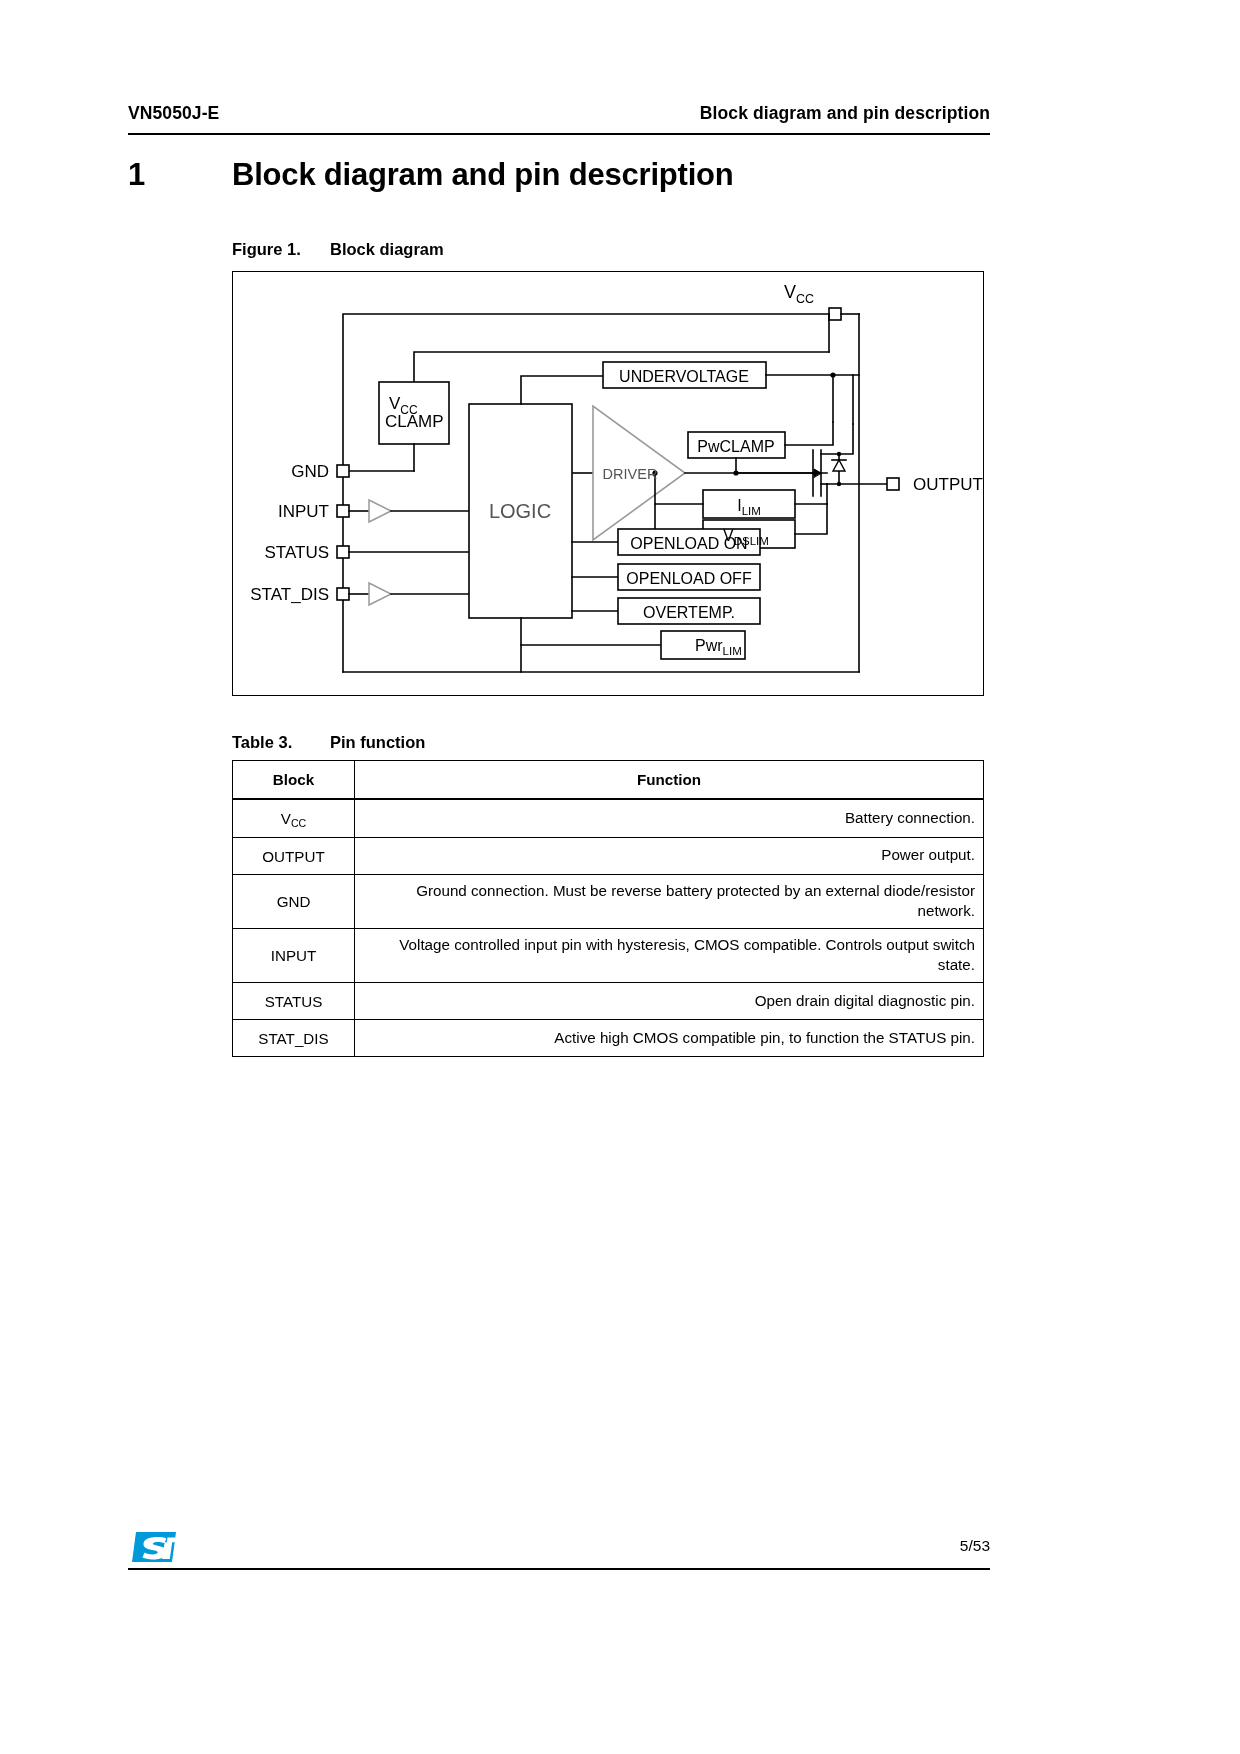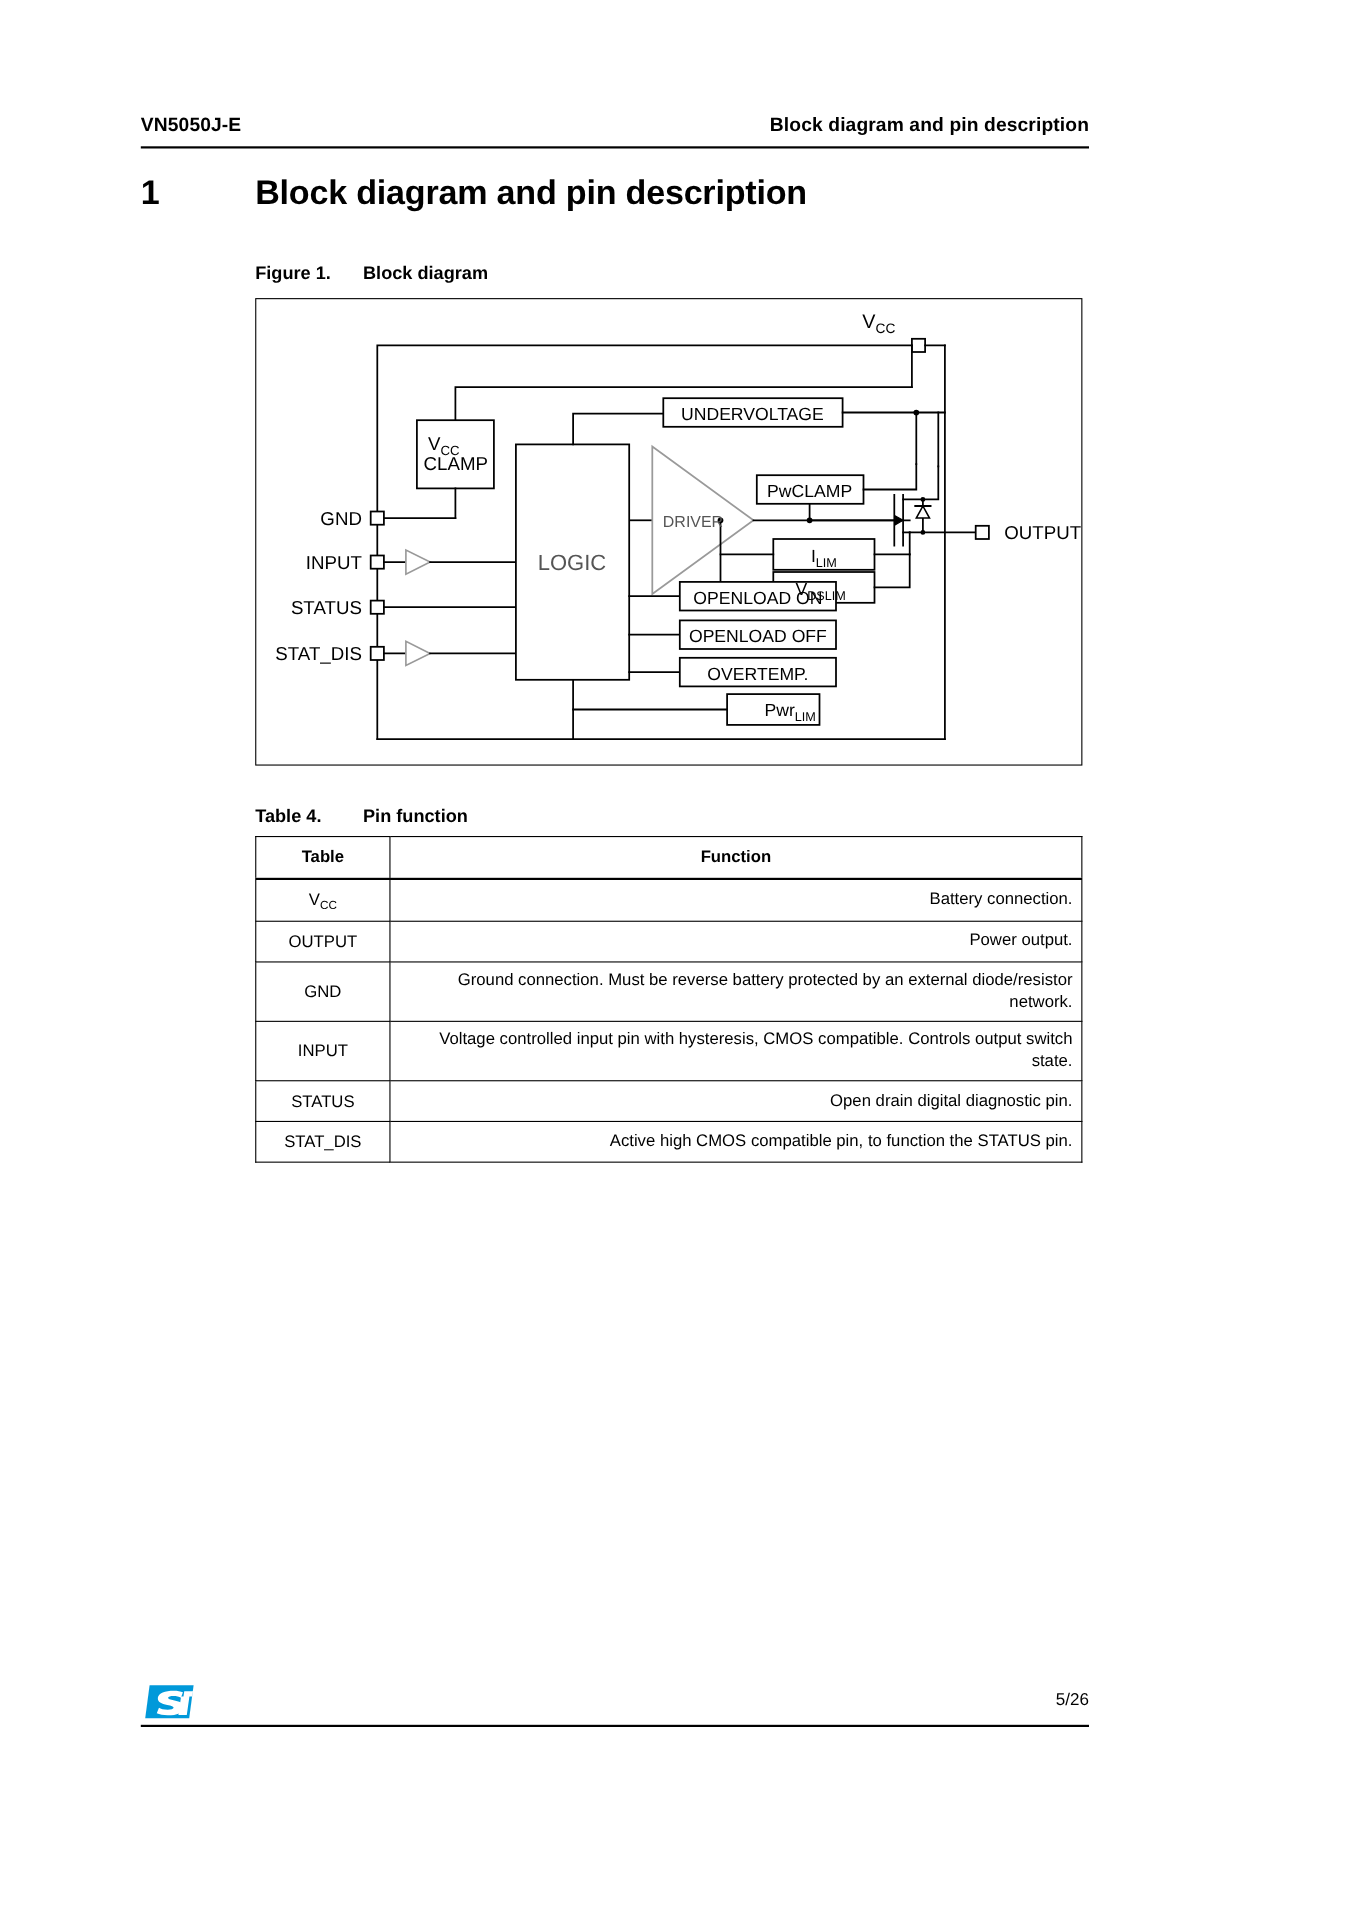--- a/index.html
+++ b/index.html
@@ -305,28 +305,28 @@
         <text x="456" y="312" font-size="16" text-anchor="middle">OPENLOAD OFF</text>
 
         <text x="456" y="346" font-size="16" text-anchor="middle">OVERTEMP.</text>
 
         <text x="462" y="379" font-size="16" text-anchor="start"><tspan>Pwr</tspan><tspan dy="4" font-size="11.5">LIM</tspan></text>
       </g>
     </svg>
   </div>
 
   <div class="tbl-caption">
-    <span class="lbl">Table 4.</span>
+    <span class="lbl">Table 3.</span>
     <span>Pin function</span>
   </div>
 
   <table class="pin-table">
     <thead>
       <tr>
-        <th class="c-name">Table</th>
+        <th class="c-name">Block</th>
         <th class="c-func">Function</th>
       </tr>
     </thead>
     <tbody>
       <tr class="row-1">
         <td class="c-name"><span>V</span><sub>CC</sub></td>
         <td class="c-func">Battery connection.</td>
       </tr>
       <tr class="row-2">
         <td class="c-name">OUTPUT</td>
@@ -353,16 +353,16 @@
 
   <div class="st-logo">
     <svg width="52" height="40" viewBox="0 0 52 40">
       <g>
         <path d="M 8 4 L 48 4 L 44 34 L 4 34 Z" fill="#0099DA" stroke="none"></path>
         <path d="M 30 9 C 22 9 16 11 15.5 15.5 C 15 19.5 19 21 24 22 C 28 22.8 30 23.3 29.8 24.6 C 29.6 25.8 27.5 26.4 24.5 26.4 C 21 26.4 18 25.6 16.5 24.6 L 14.5 29.6 C 17 30.8 20.5 31.4 24.5 31.4 C 33 31.4 38.5 29 39 24.4 C 39.4 20.4 35.6 18.9 30.6 17.9 C 26.6 17.1 24.6 16.7 24.8 15.5 C 25 14.4 27 13.9 29.6 13.9 C 32.4 13.9 35 14.5 36.5 15.3 L 38.3 10.4 C 36.2 9.5 33.4 9 30 9 Z" fill="#ffffff" stroke="none"></path>
         <path d="M 39.5 9.6 L 47.5 9.6 L 46.8 14.3 L 44.2 14.3 L 41.8 31 L 34.2 31 L 36.6 14.3 L 38.8 14.3 Z" fill="#ffffff" stroke="none"></path>
       </g>
     </svg>
   </div>
-  <div class="page-num">5/26</div>
+  <div class="page-num">5/53</div>
   <div class="footer-rule"></div>
 
 </div>
 
 </body></html>

